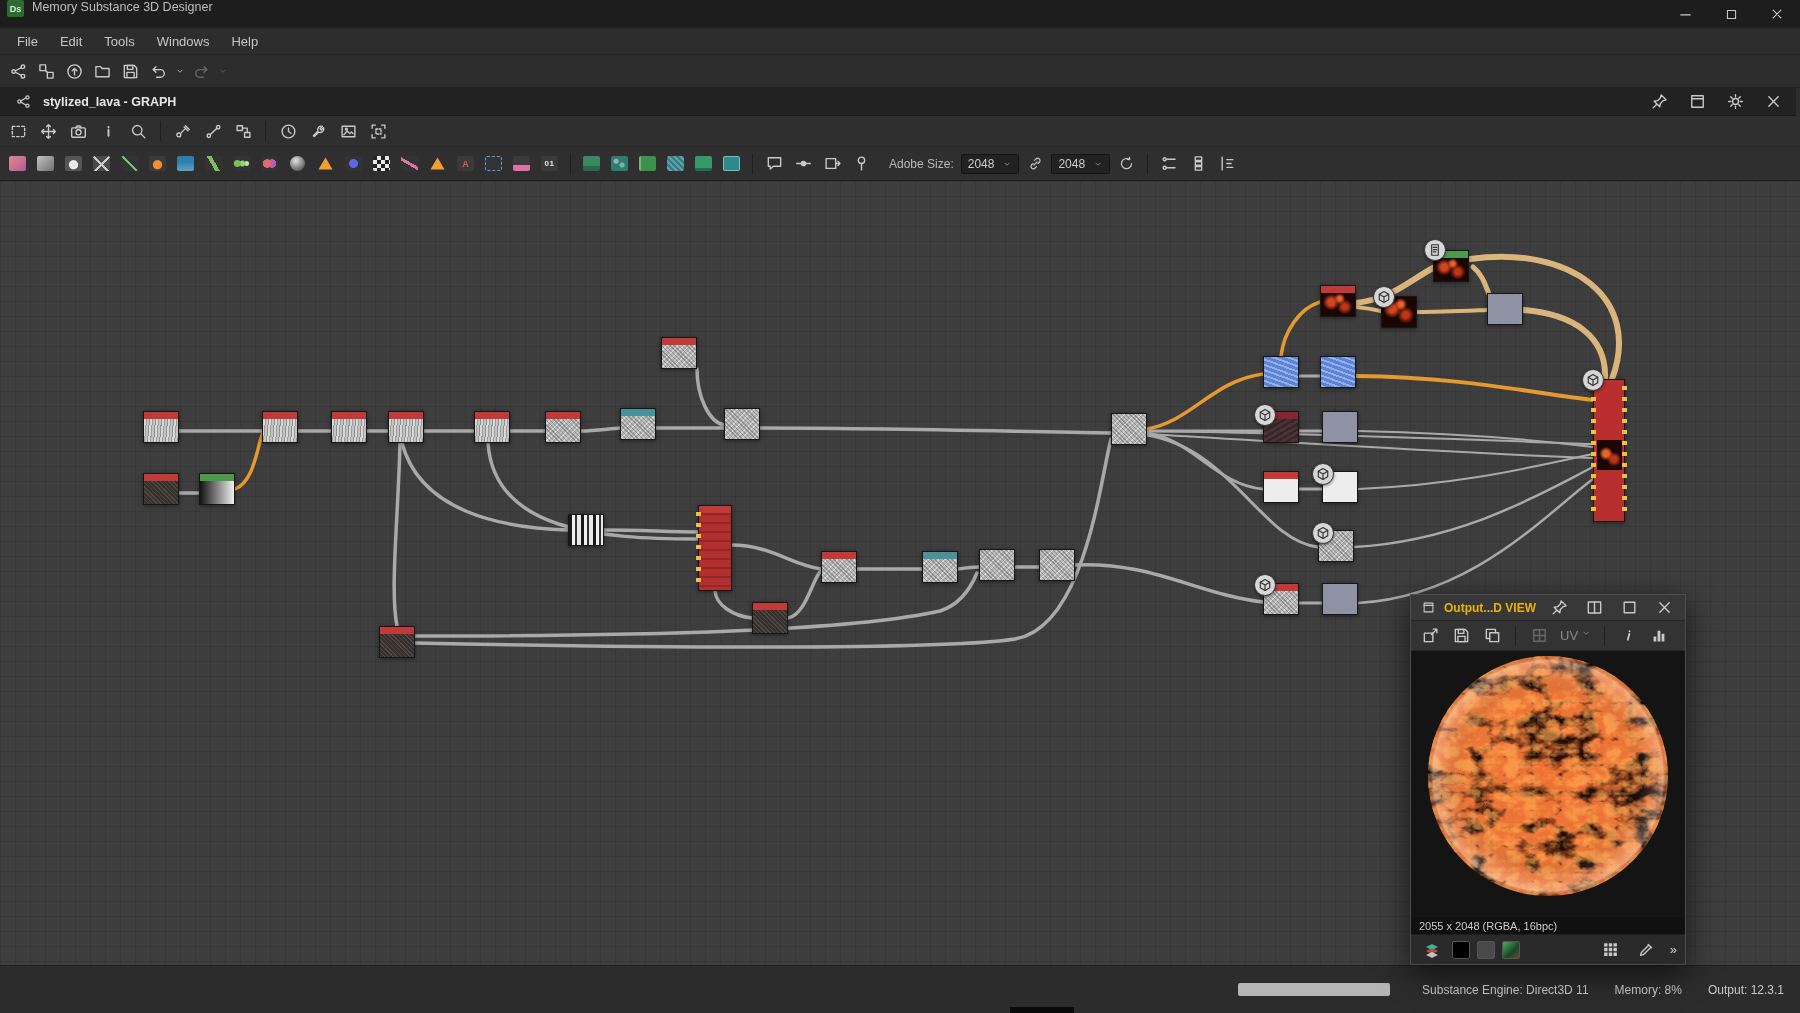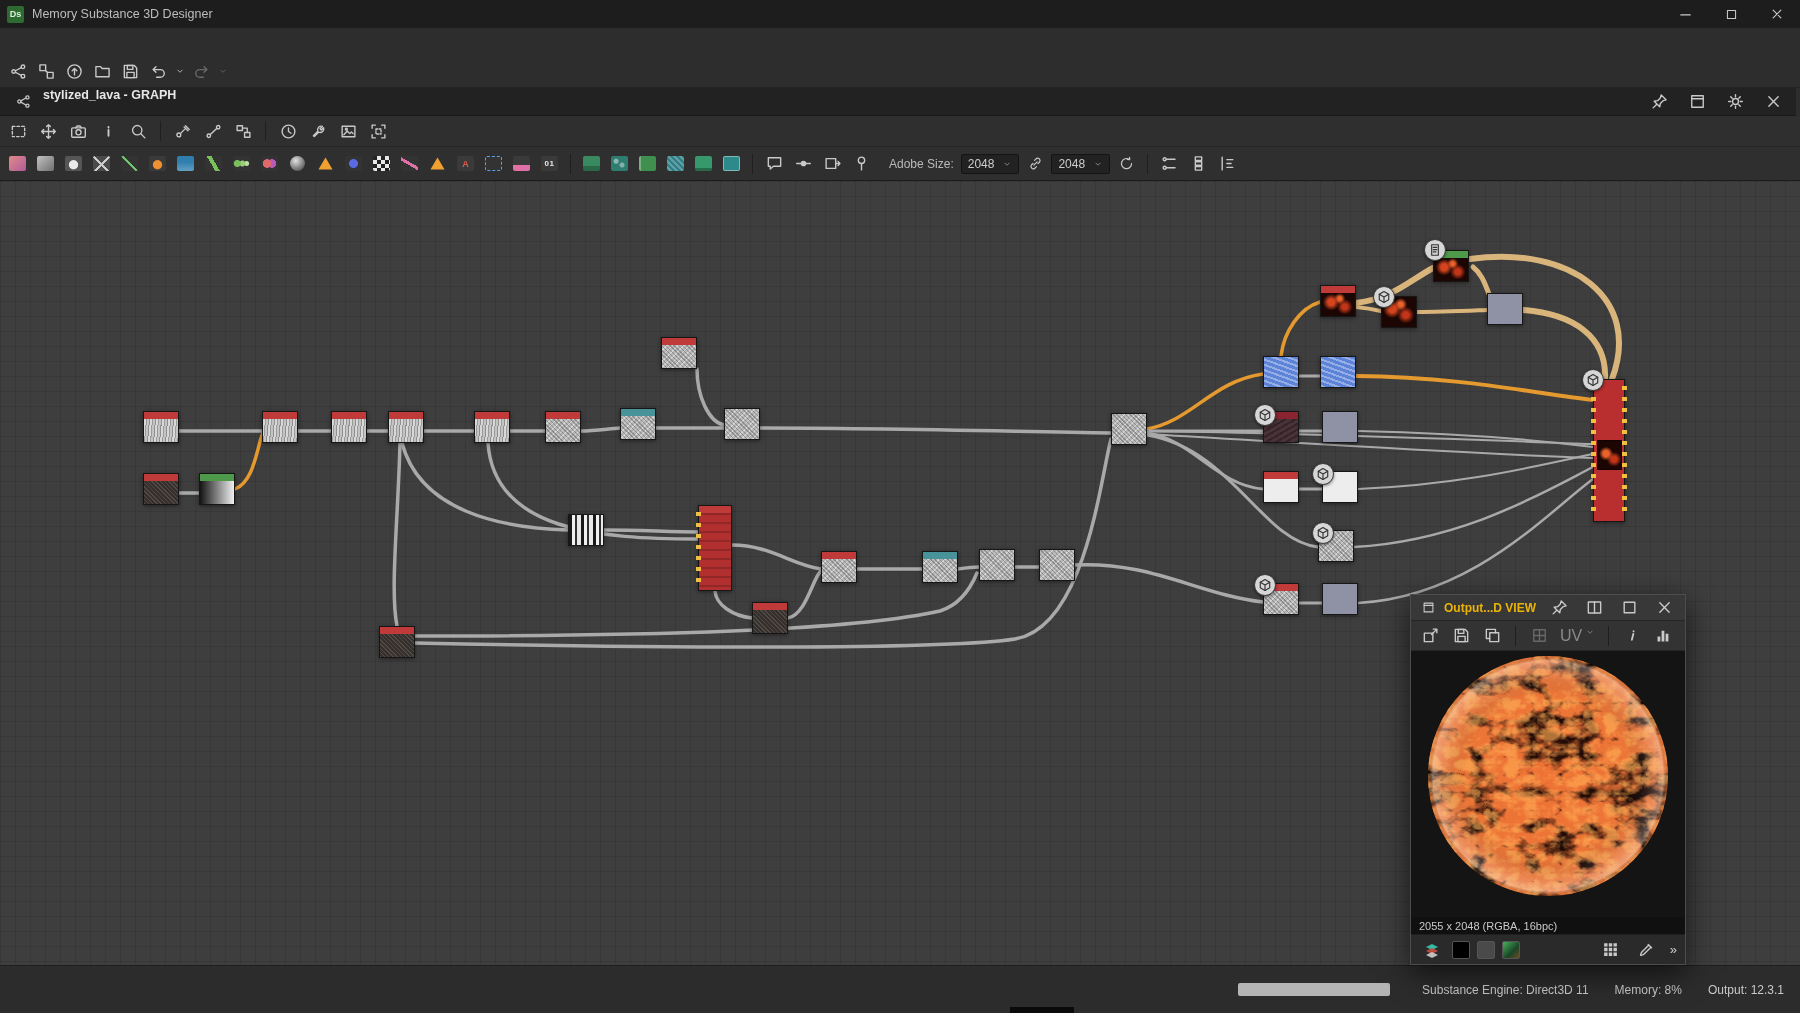--- a/index.html
+++ b/index.html
@@ -1,38 +1,38 @@
 <!DOCTYPE html>
 <html><head>
 <meta charset="utf-8">
 <style>
   html,body{margin:0;padding:0;background:#111;}
   *{box-sizing:border-box;}
   body{font-family:"Liberation Sans","DejaVu Sans",sans-serif;}
   .app{position:relative;width:1800px;height:1013px;background:#2d2d2d;overflow:hidden;}
 
   
-  .titlebar{position:absolute;top:0;left:0;right:0;height:28px;background:#1d1d1d;display:flex;align-items:center;}
+  .titlebar{position:absolute;top:0;left:0;right:0;height:28px;background:#1d1d1d;display:flex;align-items:flex-start;}
   .logo{width:17px;height:17px;background:#2e6b30;margin:0 8px 0 7px;border-radius:2px;display:flex;align-items:center;justify-content:center;font-size:9px;font-weight:bold;color:#d9efd9;}
   .title-text{color:#bdbdbd;font-size:12.5px;}
   .win-controls{margin-left:auto;display:flex;height:100%;}
   .win-btn{width:46px;height:100%;display:flex;align-items:center;justify-content:center;}
 
   
   .menubar{position:absolute;top:28px;left:0;right:0;height:27px;background:#2d2d2d;border-bottom:1px solid #252525;display:flex;align-items:center;padding-left:6px;}
   .menu-item{padding:0 11px;height:100%;display:flex;align-items:center;font-size:13px;color:#c6c6c6;}
 
   
   .main-toolbar{position:absolute;top:55px;left:0;right:0;height:33px;background:#2d2d2d;border-bottom:1px solid #232323;display:flex;align-items:center;padding-left:5px;gap:2px;}
   .tbtn{width:26px;height:26px;display:flex;align-items:center;justify-content:center;border-radius:2px;}
   .tbtn.chev{width:13px;}
   .tbtn.disabled svg{stroke:#686868;}
 
   
-  .graph-header{position:absolute;top:88px;left:0;right:4px;height:28px;background:#222;border-bottom:1px solid #1a1a1a;display:flex;align-items:flex-start;padding:0 10px;}
+  .graph-header{position:absolute;top:88px;left:0;right:4px;height:28px;background:#222;border-bottom:1px solid #1a1a1a;display:flex;align-items:center;padding:0 10px;}
   .graph-title{color:#e6e6e6;font-weight:bold;font-size:12.5px;margin-left:7px;}
   .gh-icons{margin-left:auto;display:flex;gap:12px;align-items:center;}
 
   
   .row1{position:absolute;top:116px;left:0;right:0;height:31px;background:#2f2f2f;border-bottom:1px solid #272727;display:flex;align-items:center;padding-left:5px;gap:4px;}
   .row2{position:absolute;top:147px;left:0;right:0;height:34px;background:#2f2f2f;border-bottom:1px solid #1c1c1c;display:flex;align-items:center;padding-left:5px;gap:3px;}
   .vsep{width:1px;height:20px;background:#1f1f1f;margin:0 5px;flex:0 0 1px;}
 
   .tile{width:25px;height:23px;display:flex;align-items:center;justify-content:center;border-radius:2px;}
   .tile .inner{width:17px;height:15px;border-radius:2px;position:relative;font-size:9px;display:flex;align-items:center;justify-content:center;font-weight:bold;}
@@ -93,21 +93,21 @@
   .lava-chip{position:absolute;left:3px;top:60px;width:25px;height:30px;border:1px solid #140202;
     background-color:#1c0604;background-image:radial-gradient(circle at 35% 45%,#e8622a 0 14%,transparent 32%),radial-gradient(circle at 70% 65%,#c23518 0 12%,transparent 30%);}
   .badge{position:absolute;width:22px;height:22px;border-radius:50%;background:#d6d6d6;border:1px solid #3c3c3c;display:flex;align-items:center;justify-content:center;box-shadow:0 1px 3px rgba(0,0,0,.5);}
 
   
   .panel{position:absolute;left:1410px;top:594px;width:276px;height:371px;background:#2e2e2e;border:1px solid #4d4d4d;box-shadow:0 8px 28px rgba(0,0,0,.65);z-index:30;display:flex;flex-direction:column;}
   .p-title{height:26px;flex:0 0 26px;background:#383838;border-bottom:1px solid #262626;display:flex;align-items:center;gap:7px;padding:0 8px;}
   .p-title .t{font-weight:bold;font-size:12px;color:#eab308;white-space:nowrap;}
   .p-icons{margin-left:auto;display:flex;gap:9px;align-items:center;}
   .p-toolbar{height:30px;flex:0 0 30px;background:#333;border-bottom:1px solid #262626;display:flex;align-items:center;padding:0 6px;gap:5px;}
-  .uv-dd{color:#8a8a8a;font-size:16px;display:flex;gap:3px;padding:0 3px;}
+  .uv-dd{color:#8a8a8a;font-size:13px;display:flex;gap:3px;padding:0 3px;}
   .p-view{flex:1;background:#141414;position:relative;overflow:hidden;}
   .p-view::after{content:"";position:absolute;inset:0;background:radial-gradient(circle at 50% 47%,rgba(255,90,30,.14),transparent 58%);pointer-events:none;}
   .sphere-wrap{position:absolute;left:50%;top:47%;transform:translate(-50%,-50%);width:252px;height:252px;}
   .p-info{height:17px;flex:0 0 17px;background:#101010;color:#c9c9c9;font-size:11px;display:flex;align-items:center;padding-left:8px;}
   .p-bottom{height:30px;flex:0 0 30px;background:#2a2a2a;border-top:1px solid #1f1f1f;display:flex;align-items:center;gap:7px;padding:0 8px;}
   .swatch{width:18px;height:18px;border:1px solid #555;border-radius:2px;}
   .sw-black{background:#000;} .sw-gray{background:#4a4a4a;} .sw-img{background:linear-gradient(135deg,#4ab05a,#1a4526 60%,#6b4a2a);}
   .p-right{margin-left:auto;display:flex;gap:10px;align-items:center;color:#c9c9c9;font-size:13px;}
 
   
@@ -135,20 +135,27 @@
           </svg>
         </div>
       <div class="win-btn" id="wb-close">
           <svg width="14" height="14" viewBox="0 0 16 16" fill="none" stroke="#c9c9c9" stroke-width="1.3" stroke-linecap="round" stroke-linejoin="round">
             <path d="M3.6 3.6l8.8 8.8M12.4 3.6l-8.8 8.8"></path>
           </svg>
         </div>
     </div>
   </div>
 
+  <div class="menubar" id="menubar">
+      <div class="menu-item">File</div>
+      <div class="menu-item">Edit</div>
+      <div class="menu-item">Tools</div>
+      <div class="menu-item">Windows</div>
+      <div class="menu-item">Help</div>
+    </div>
 
   <div class="main-toolbar" id="main-toolbar">
       <span class="tbtn">
         <svg width="17" height="17" viewBox="0 0 16 16" fill="none" stroke="#c9c9c9" stroke-width="1.3" stroke-linecap="round" stroke-linejoin="round">
           <circle cx="3.5" cy="8" r="1.7"></circle>
           <circle cx="12.2" cy="3.6" r="1.7"></circle>
           <circle cx="12.2" cy="12.4" r="1.7"></circle>
           <path d="M5.1 7.3 10.6 4.3M5.1 8.7 10.6 11.7"></path>
         </svg>
       </span>

